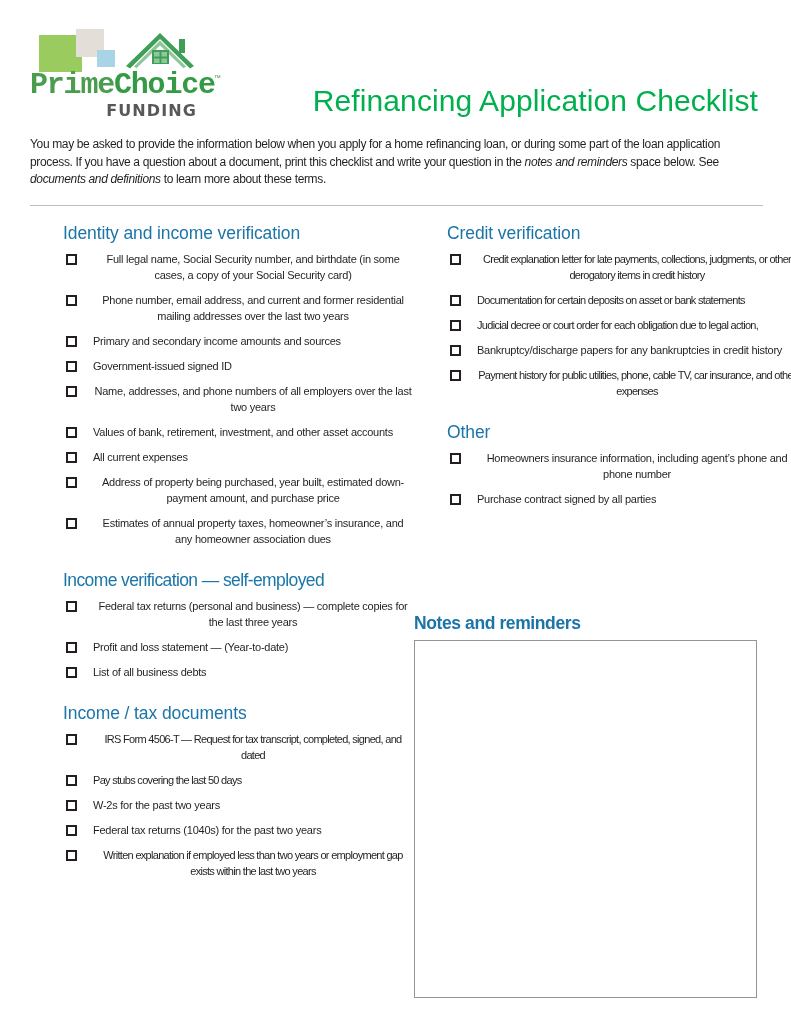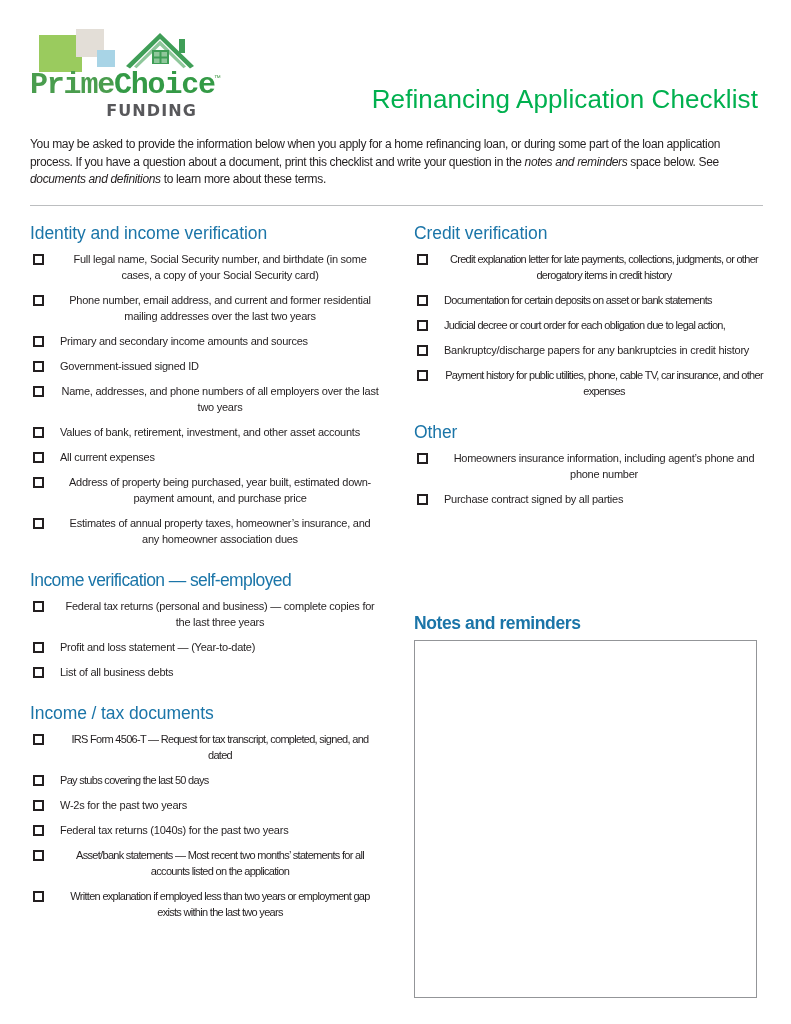--- a/index.html
+++ b/index.html
@@ -97,21 +97,21 @@
     font-size: 16px;
     letter-spacing: 1.1px;
     color: #58585b;
   }
 
   .doc-title {
     position: absolute;
     right: 33px;
     top: 84px;
     font-family: "Liberation Sans", sans-serif;
-    font-size: 26px;
+    font-size: 30px;
     font-weight: normal;
     color: #00b04f;
     letter-spacing: 0.1px;
     white-space: nowrap;
   }
 
   
   .intro {
     position: absolute;
     left: 30px;
@@ -132,20 +132,21 @@
     width: 733px;
     height: 1px;
     background: #bcbec0;
   }
 
   
   .col {
     position: absolute;
     top: 222px;
     width: 366px;
+    margin-left: 33px;
   }
   .col-left  { left: 30px; }
   .col-right { left: 414px; }
 
   .section-title {
     color: #1b75a8;
     font-family: "Liberation Sans", sans-serif;
     font-size: 17.5px;
     font-weight: normal;
     line-height: 22px;
@@ -326,24 +327,20 @@
         <li class="item">
           <span class="checkbox"></span>
           <span class="item-text">W-2s for the past two years</span>
         </li>
         <li class="item">
           <span class="checkbox"></span>
           <span class="item-text">Federal tax returns (1040s) for the past two years</span>
         </li>
         <li class="item">
           <span class="checkbox"></span>
-          <span class="item-text narrow">Asset/bank statements — Most recent two months’ statements for all accounts listed on the application</span>
-        </li>
-        <li class="item">
-          <span class="checkbox"></span>
           <span class="item-text narrow">Written explanation if employed less than two years or employment gap exists within the last two years</span>
         </li>
       </ul>
     </div>
   </div>
 
   <div class="col col-right">
 
     <div class="section">
       <h2 class="section-title">Credit verification</h2>

